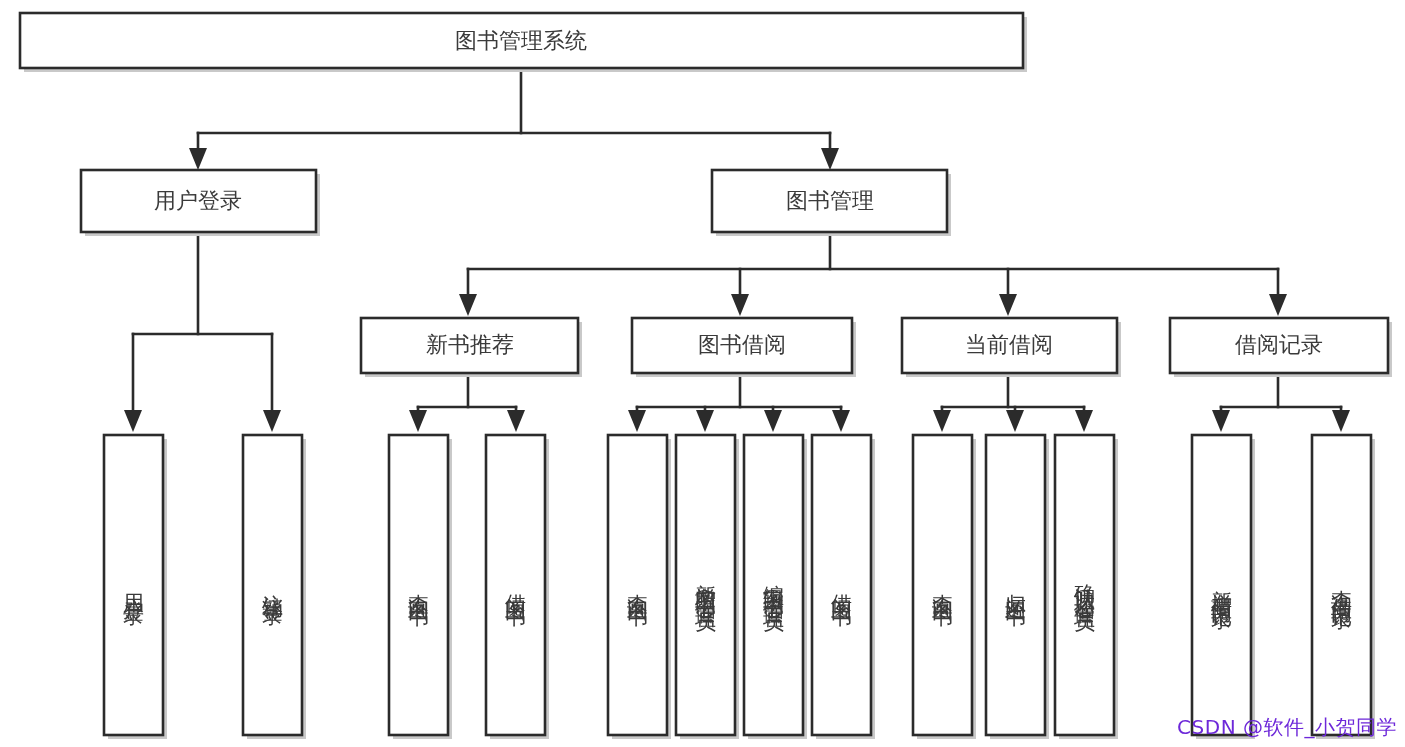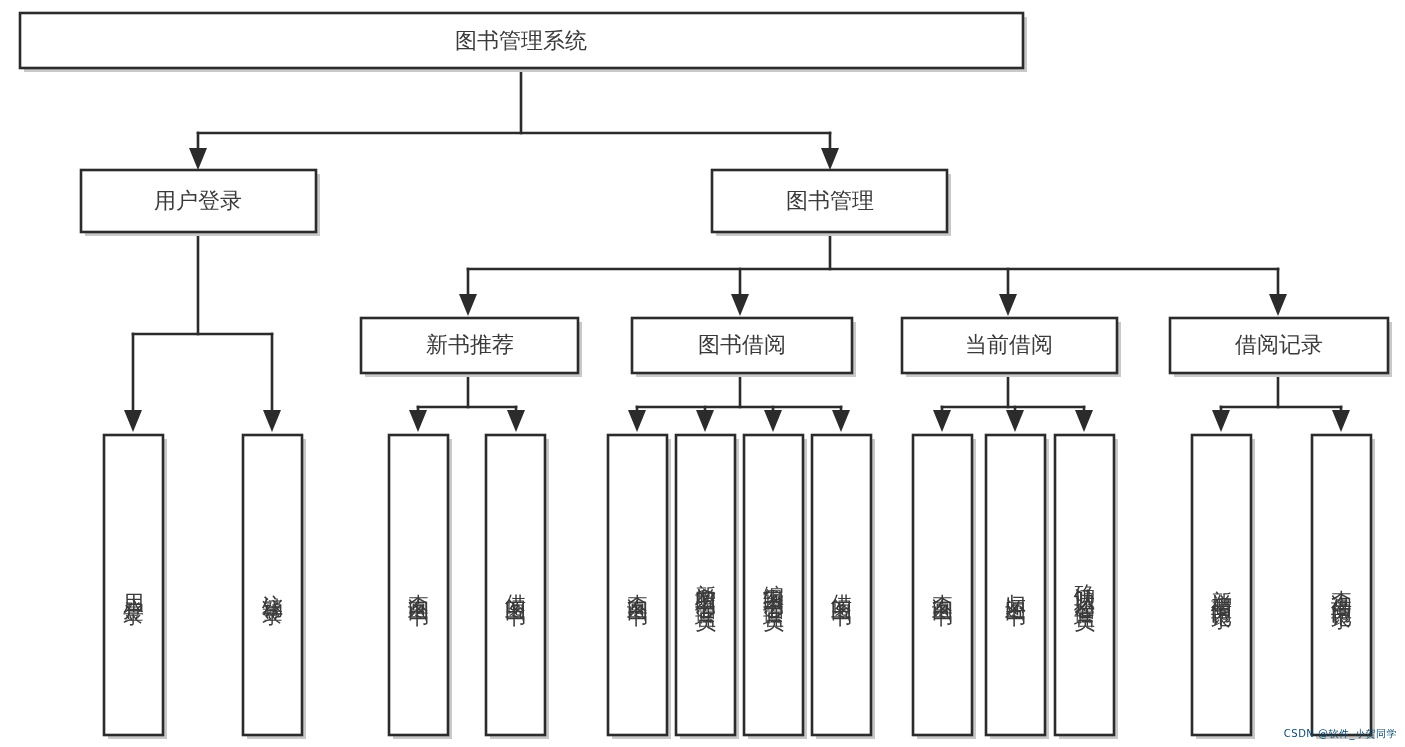--- a/index.html
+++ b/index.html
@@ -69,22 +69,22 @@
     text-align: center;
     white-space: nowrap;
     pointer-events: none;
     user-select: none;
   }
   #watermark {
     position: absolute;
     right: 8px;
     bottom: 6px;
     font-family: "DejaVu Sans", "Liberation Sans", sans-serif;
-    font-size: 10px;
-    color: #0c4a6e;
+    font-size: 20px;
+    color: #6d28d9;
     letter-spacing: 0.5px;
     user-select: none;
   }
 </style>
 </head>
 <body>
 
 <div id="diagram-root">
 
   <svg id="flowchart" viewBox="0 0 1405 747">

